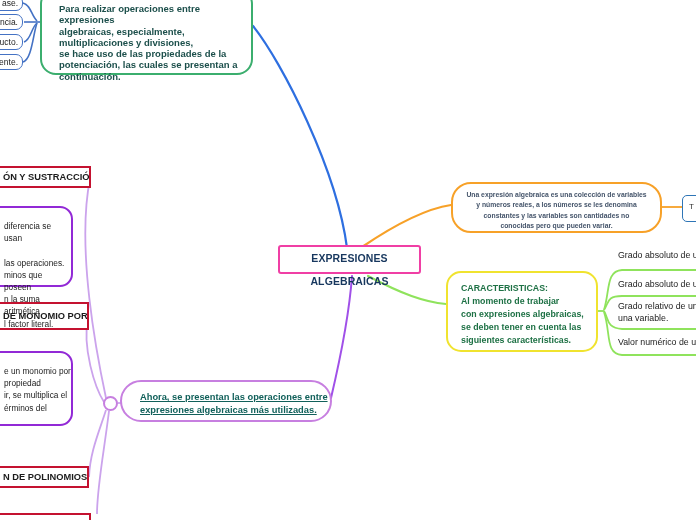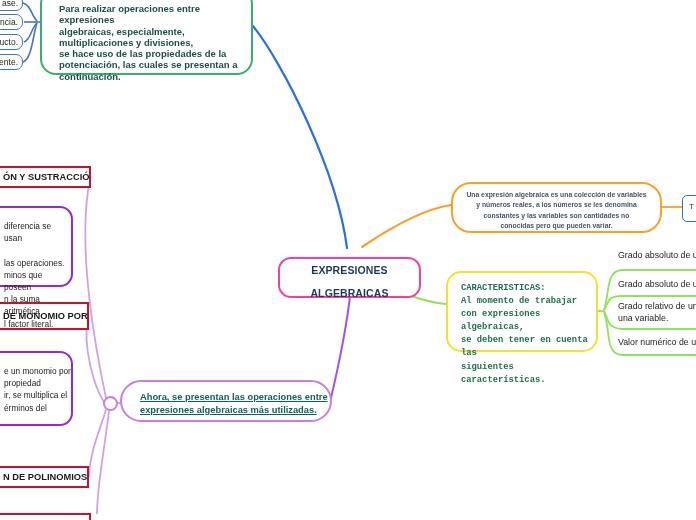--- a/index.html
+++ b/index.html
@@ -15,41 +15,41 @@
     left:40px;top:-12px;width:213px;height:87px;
     border:2px solid #3BAE6E;border-radius:16px;
     padding:13px 8px 0 17px;font-size:9.5px;font-weight:bold;
     line-height:11.3px;color:#1C4F4B;
   }
   .prop-box{
     left:-30px;width:53px;height:16px;border:1.5px solid #4472C4;border-radius:7px;
     font-size:8.5px;color:#222;text-align:right;padding:2px 4px 0 0;line-height:11px;
   }
   .central-box{
-    left:278px;top:257px;width:143px;height:41px;
-    border:2.5px solid #F03FA5;border-radius:13px;
+    left:278px;top:245px;width:143px;height:29px;
+    border:2.5px solid #F03FA5;border-radius:3px;
     font-size:10.5px;font-weight:bold;color:#17375E;
     text-align:center;line-height:23px;letter-spacing:.1px;
   }
   .def-box{
     left:451px;top:182px;width:211px;height:51px;
     border:2.5px solid #F7A128;border-radius:20px;
     font-size:6.8px;font-weight:bold;color:#44546A;
     text-align:center;padding-top:6px;line-height:10.3px;
   }
   .tipos-box{
     left:682px;top:195px;width:34px;height:27px;
     border:1.5px solid #2E75B6;border-radius:5px;
     font-size:8px;color:#333;padding:6px 0 0 6px;
   }
   .carac-box{
     left:446px;top:271px;width:152px;height:81px;
     border:2px solid #F0E32F;border-radius:15px;
     font-size:8.8px;font-weight:bold;color:#1E7145;
-    padding:9px 0 0 13px;line-height:13.1px;font-family:Liberation Mono, monospace;
+    padding:9px 0 0 13px;line-height:13.1px;
   }
   .item{
     position:absolute;left:618px;width:120px;z-index:1;
     font-size:8.8px;color:#1b1b1b;line-height:12.3px;white-space:pre-line;
   }
   .oper-box{
     left:120px;top:380px;width:212px;height:42px;
     border:2px solid #C77FE0;border-radius:21px;
     font-size:9.3px;font-weight:bold;color:#11605A;
     padding:9px 0 0 18px;line-height:12.8px;text-decoration:underline;

